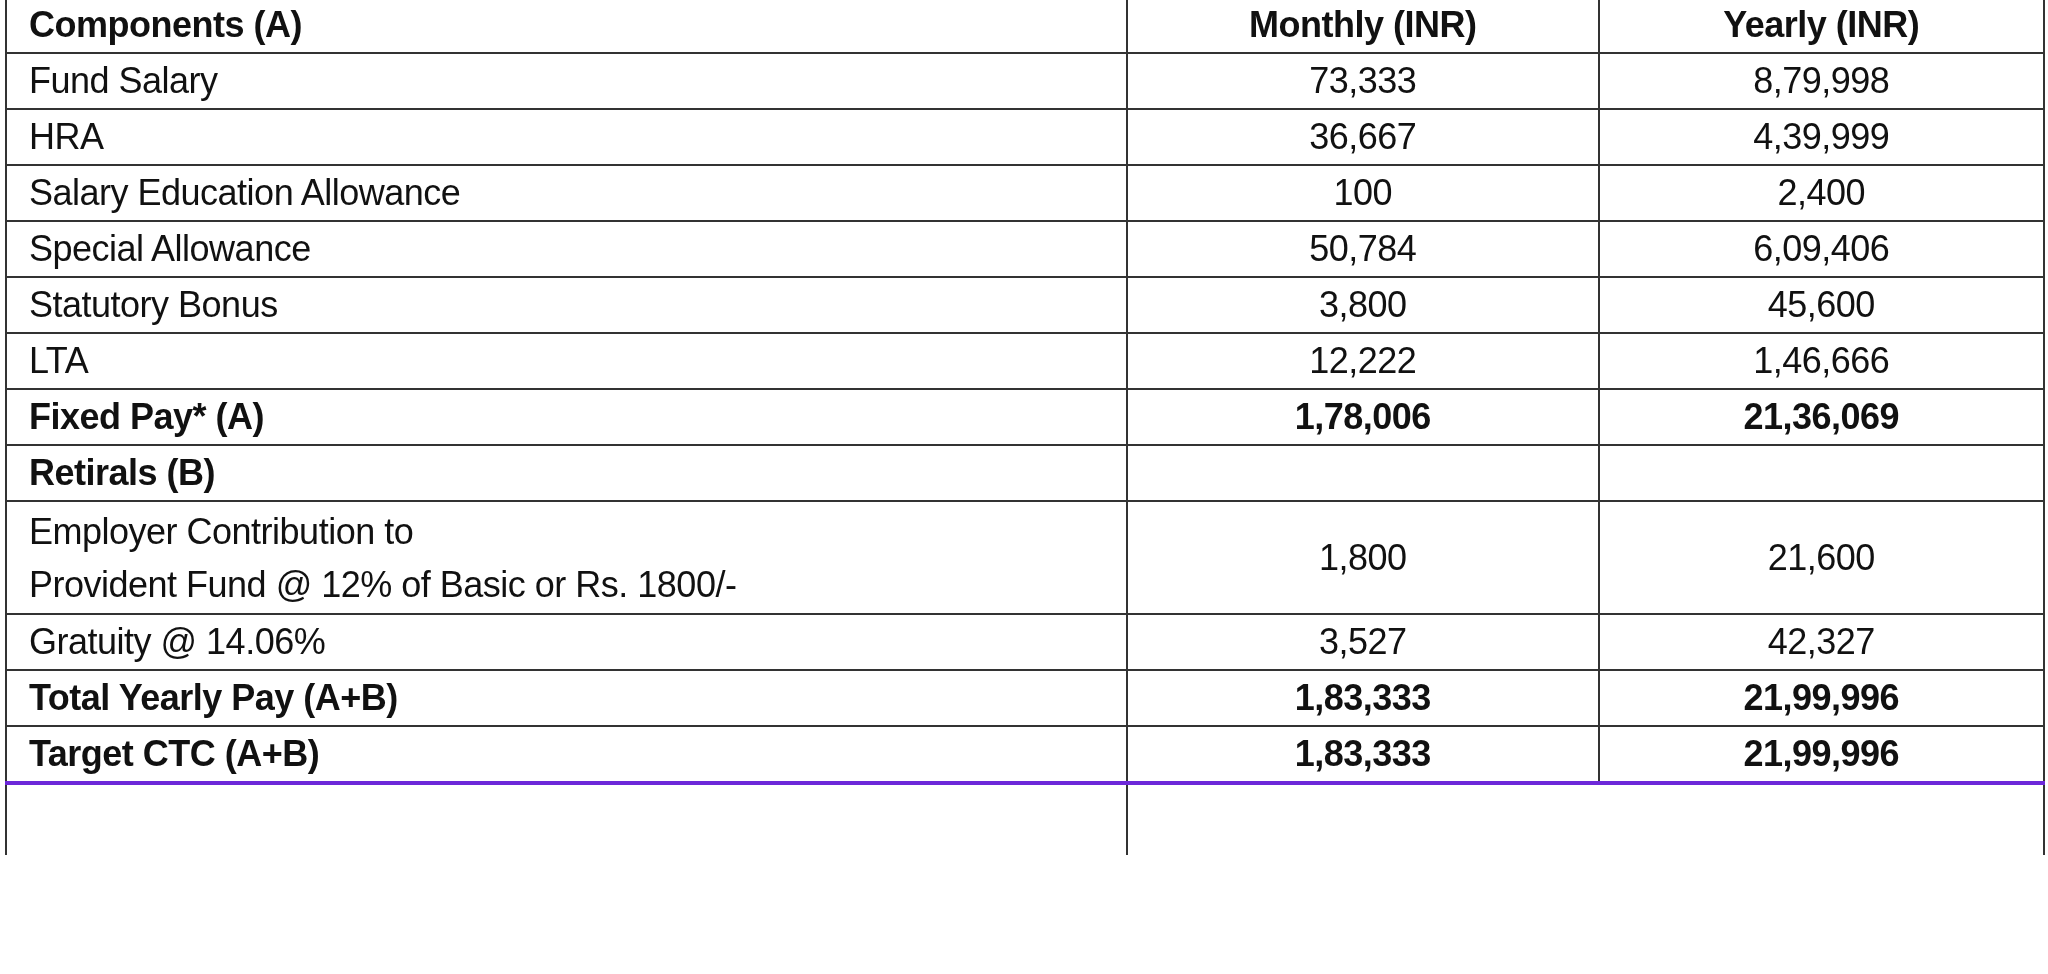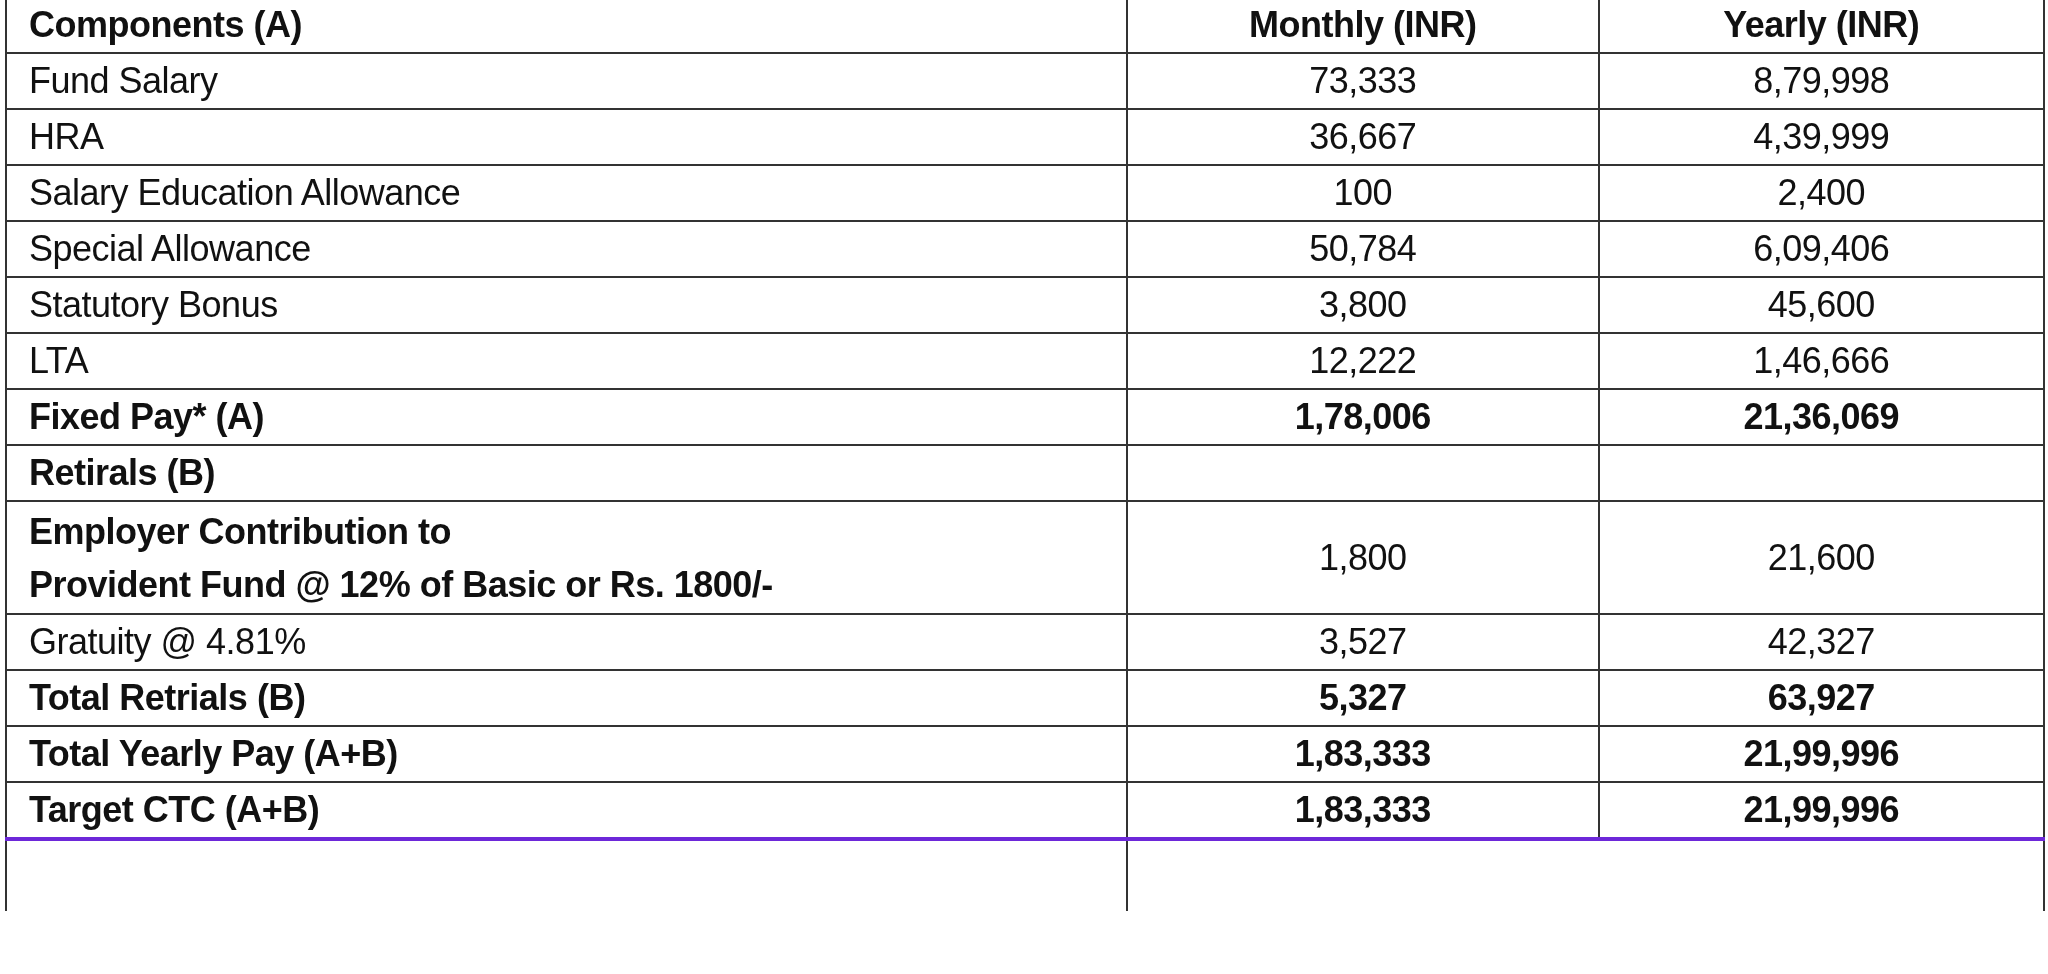--- a/index.html
+++ b/index.html
@@ -5,21 +5,21 @@
     html, body { margin:0; padding:0; background:#ffffff; }
     body { width:2048px; height:974px; overflow:hidden; position:relative;
            font-family:"Liberation Sans", "DejaVu Sans", sans-serif; color:#111; }
     .tbl { position:absolute; left:5px; top:-4px; width:2040px;
            border-collapse:collapse; table-layout:fixed; }
     .tbl td { border:2px solid #333; padding:0 0 0 22px; font-size:36px;
               line-height:1; height:54px; vertical-align:middle; white-space:nowrap;
               letter-spacing:-0.5px; }
     .tbl td.num { text-align:center; padding:0; }
     .tbl tr.bold td { font-weight:bold; }
-    .tbl td.two { white-space:normal; line-height:53px; padding-top:0;font-weight:bold; }
+    .tbl td.two { white-space:normal; line-height:53px; padding-top:0; }
     .tbl tr.tall td { height:111px; }
     .tbl tr.last td { border-bottom:4px solid #6d28d9; }
     .tbl tr.empty td { height:70px; border-bottom:none; }
     .c1 { width:1110px; } .c2 { width:467px; } .c3 { width:441px; }
     .line { display:block; }
   </style>
 </head>
 <body>
 
 <table class="tbl">
@@ -76,28 +76,23 @@
   </tr>
   <tr class="tall">
     <td class="two">
       <span class="line">Employer Contribution to</span>
       <span class="line">Provident Fund @ 12% of Basic or Rs. 1800/-</span>
     </td>
     <td class="num">1,800</td>
     <td class="num">21,600</td>
   </tr>
   <tr>
-    <td>Gratuity @ 4.81%</td>
+    <td>Gratuity @ 14.06%</td>
     <td class="num">3,527</td>
     <td class="num">42,327</td>
-  </tr>
-  <tr class="bold">
-    <td>Total Retrials (B)</td>
-    <td class="num">5,327</td>
-    <td class="num">63,927</td>
   </tr>
   <tr class="bold">
     <td>Total Yearly Pay (A+B)</td>
     <td class="num">1,83,333</td>
     <td class="num">21,99,996</td>
   </tr>
   <tr class="bold last">
     <td>Target CTC (A+B)</td>
     <td class="num">1,83,333</td>
     <td class="num">21,99,996</td>

